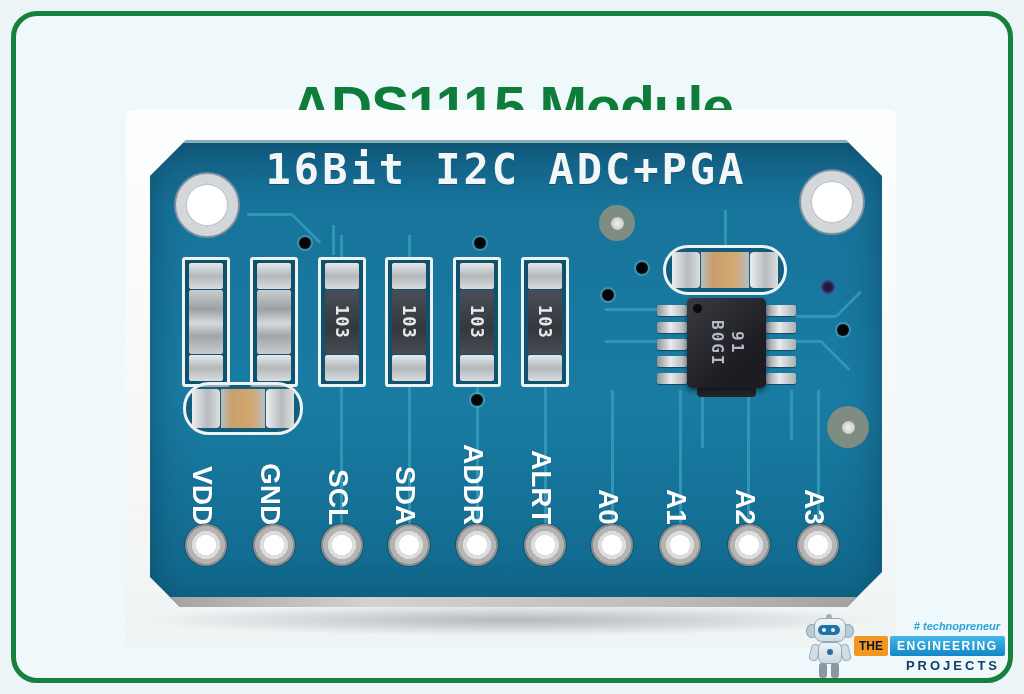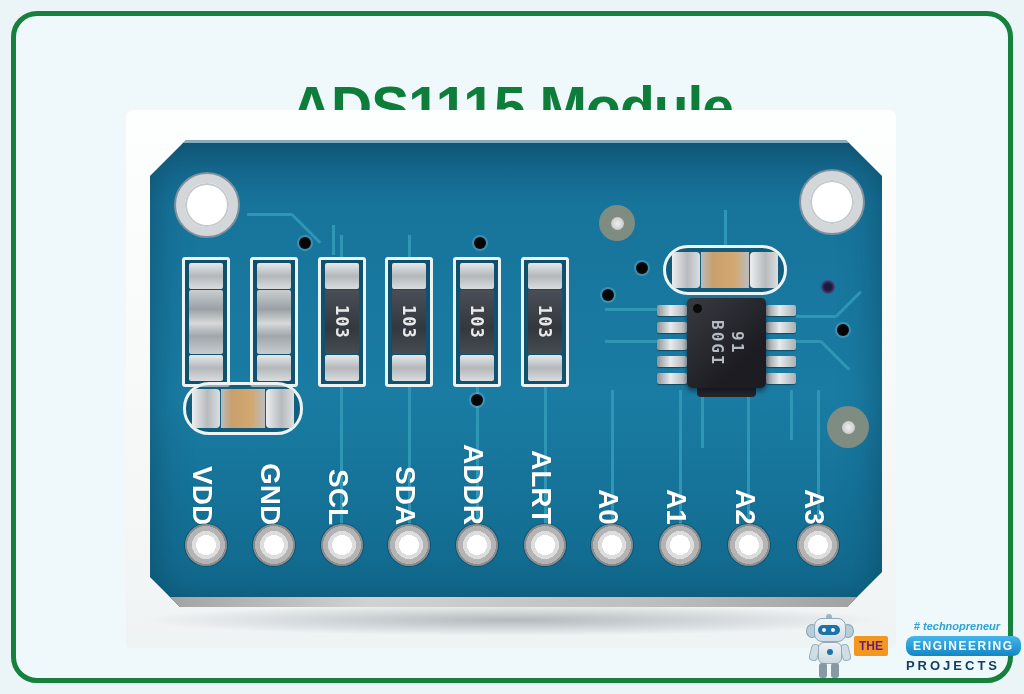--- a/index.html
+++ b/index.html
@@ -69,23 +69,23 @@
   .plabel{position:absolute;bottom:82px;writing-mode:vertical-rl;font-weight:800;font-size:28px;
          letter-spacing:0;color:#ffffff;text-shadow:0 0 1px rgba(0,40,60,.4);}
   .ppad{position:absolute;top:384px;width:42px;height:42px;border-radius:50%;
          background:radial-gradient(circle,#ffffff 0 10px,#dddddd 10px 14px,#b4b4b4 14px 19px,#8c8c8c 19px 21px);
          box-shadow:0 0 0 1px rgba(10,40,55,.35);}
   
   .brand{position:absolute;left:806px;top:612px;width:200px;height:70px;}
   .tagline{position:absolute;left:52px;top:8px;width:142px;text-align:right;
          font-size:11px;font-weight:700;font-style:italic;color:#2BA3D8;}
   .wordrow{position:absolute;left:48px;top:24px;display:flex;gap:2px;}
-  .w-the{background:#F2971F;color:#701a75;font-weight:700;font-size:12px;padding:3px 5px;border-radius:2px;}
+  .w-the{background:#F2971F;color:#0f172a;font-weight:700;font-size:12px;padding:3px 5px;border-radius:2px;}
   .w-eng{background:linear-gradient(180deg,#45b6e8,#1287c6);color:#fff;font-weight:700;font-size:12px;
-         letter-spacing:1.5px;padding:3px 7px;border-radius:8px;margin-left:16px;}
+         letter-spacing:1.5px;padding:3px 7px;border-radius:2px;}
   .w-proj{position:absolute;left:48px;top:46px;width:146px;text-align:right;color:#0F3E66;
          font-weight:800;font-size:13px;letter-spacing:3px;}
   
   .robot{position:absolute;left:0;top:4px;width:46px;height:64px;}
   .r-ant{position:absolute;left:20px;top:-2px;width:6px;height:6px;border-radius:50%;background:#9fb4c2;}
   .r-ear{position:absolute;width:10px;height:12px;border-radius:50%;background:#b7cdd9;border:1px solid #8aa4b5;}
   .r-head{position:absolute;left:8px;top:2px;width:30px;height:22px;border-radius:8px;
          background:linear-gradient(#f2f6f8,#cfdde5);border:1px solid #93aab8;}
   .r-visor{position:absolute;left:3px;top:6px;width:22px;height:10px;border-radius:5px;background:#1d72a8;}
   .r-eye{position:absolute;top:3px;width:4px;height:4px;border-radius:50%;background:#eaf6ff;}
@@ -101,20 +101,21 @@
 <div class="stage">
   <div class="frame"></div>
   <h1 class="page-title">ADS1115 Module</h1>
 
   <div class="photo">
     <div class="board-shadow"></div>
 
     <div class="board">
       <div class="board-topedge"></div>
 
+      <div class="silk1">16Bit I2C ADC+PGA</div>
 
       <div class="hole" style="left:26px;top:34px;"></div>
       <div class="hole" style="left:651px;top:31px;"></div>
 
       <div class="trace th" style="left:97px;top:73px;width:45px;"></div>
       <div class="trace d45" style="left:142px;top:73px;width:40px;"></div>
       <div class="trace tv" style="left:182px;top:85px;height:30px;"></div>
       <div class="trace tv" style="left:190px;top:95px;height:24px;"></div>
       <div class="trace tv" style="left:258px;top:95px;height:24px;"></div>
       <div class="trace tv" style="left:574px;top:70px;height:38px;"></div>

